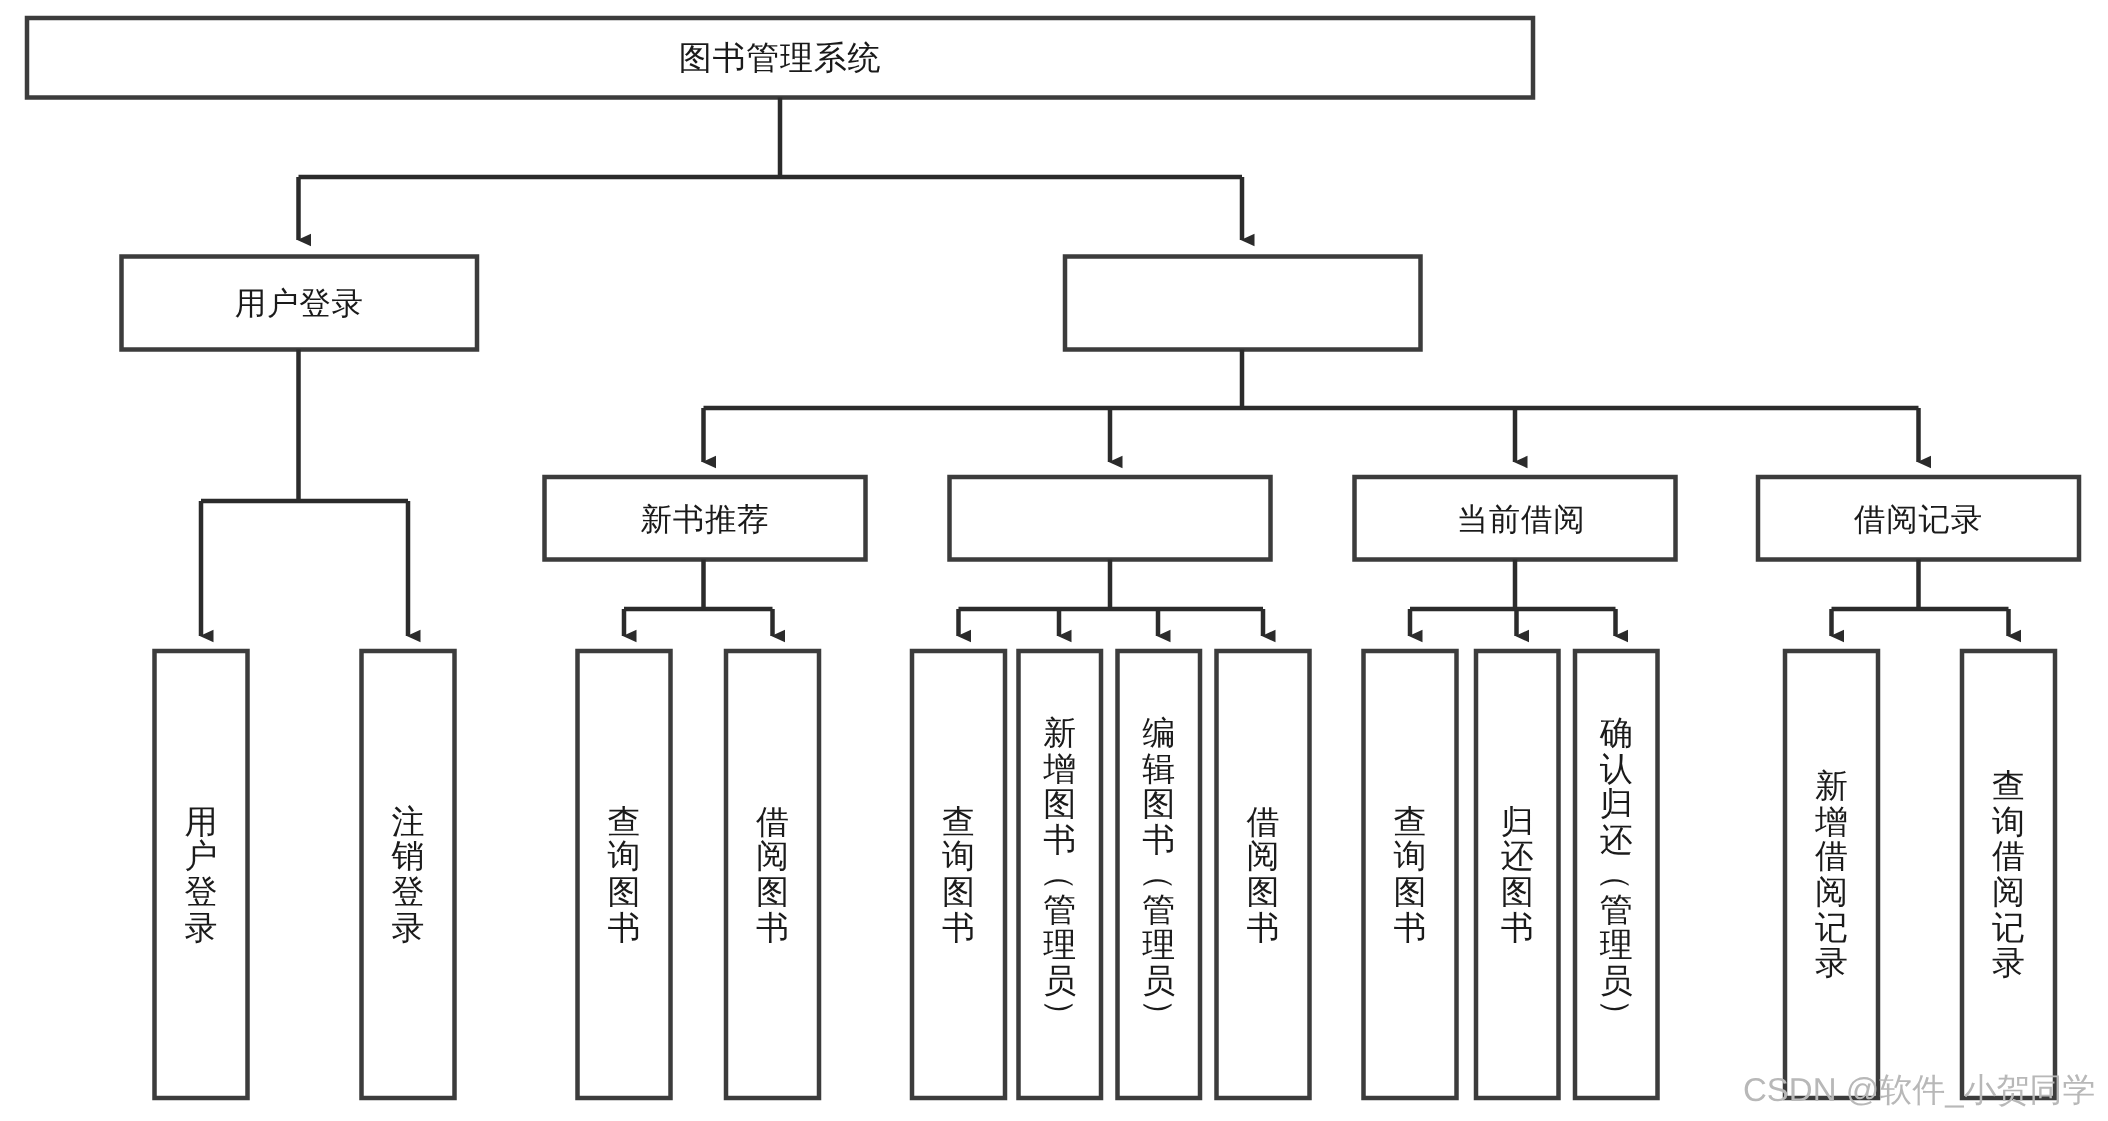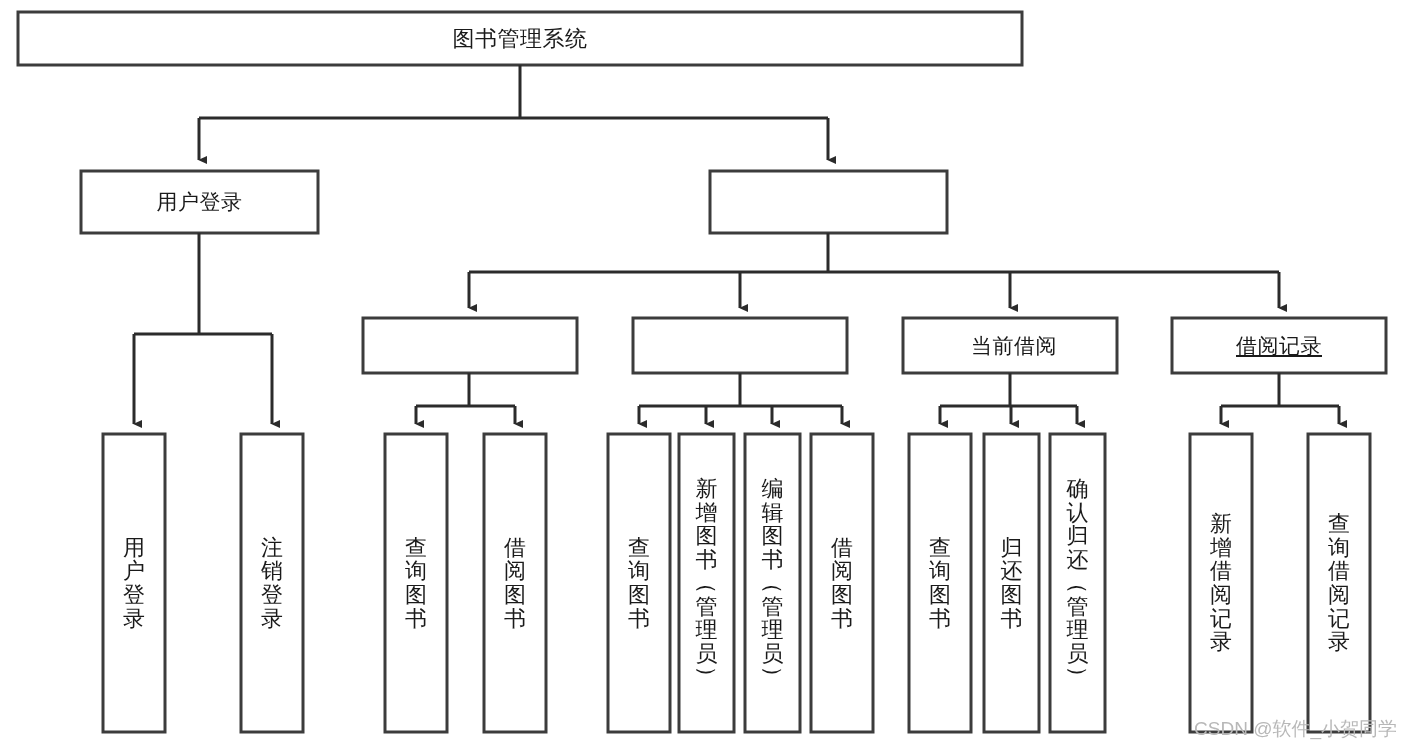--- a/index.html
+++ b/index.html
@@ -79,21 +79,21 @@
   .leaf-label span.rot {
     display: block;
     text-align: center;
     transform: rotate(90deg);
   }
   .watermark {
     position: absolute;
     right: 8px;
     bottom: 5px;
     color: #b8b8b8;
-    font-size: 19px;
+    font-size: 22px;
     font-family: "Liberation Sans", "DejaVu Sans", sans-serif;
     white-space: nowrap;
     pointer-events: none;
   }
 </style>
 </head>
 <body>
 
 <div id="diagram-root">
 
@@ -159,22 +159,23 @@
 
     <path class="link-line" d="M 1279 373 L 1279 406 M 1221 406 L 1339 406"></path>
     <path class="link-line" marker-end="url(#arrow)" d="M 1221 406 L 1221 424"></path>
     <path class="link-line" marker-end="url(#arrow)" d="M 1339 406 L 1339 424"></path>
   </svg>
 
   <div class="node-label title-label" style="left:18px; top:12px; width:1004px; height:53px;">图书管理系统</div>
 
   <div class="node-label" style="left:81px; top:171px; width:237px; height:62px;">用户登录</div>
 
+  <div class="node-label" style="left:363px; top:318px; width:214px; height:55px;">新书推荐</div>
   <div class="node-label" style="left:903px; top:318px; width:222px; height:55px;">当前借阅</div>
-  <div class="node-label" style="left:1172px; top:318px; width:214px; height:55px;text-decoration:underline;">借阅记录</div>
+  <div class="node-label" style="left:1172px; top:318px; width:214px; height:55px;">借阅记录</div>
 
   <div class="leaf-label" style="left:103px; top:434px; width:62px; height:298px;">
       <span class="ch">用</span>
       <span class="ch">户</span>
       <span class="ch">登</span>
       <span class="ch">录</span>
     </div>
   <div class="leaf-label" style="left:241px; top:434px; width:62px; height:298px;">
       <span class="ch">注</span>
       <span class="ch">销</span>

